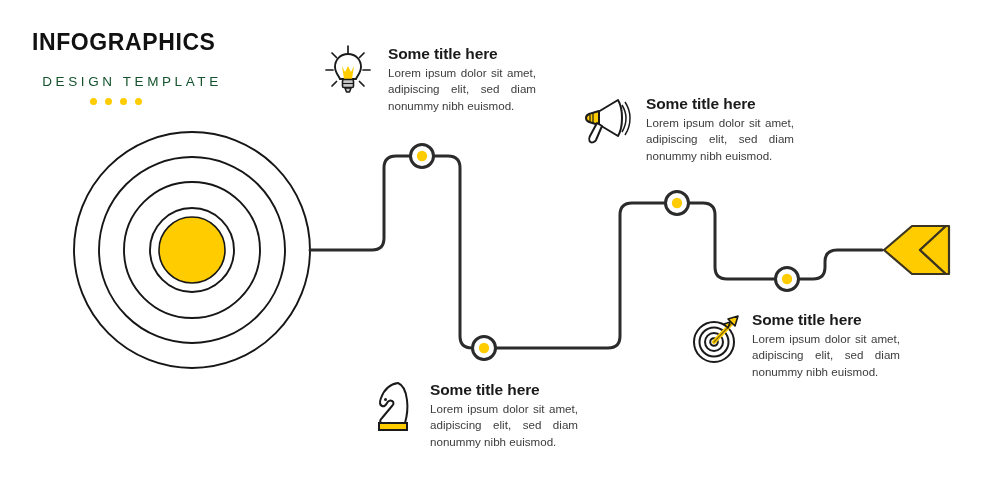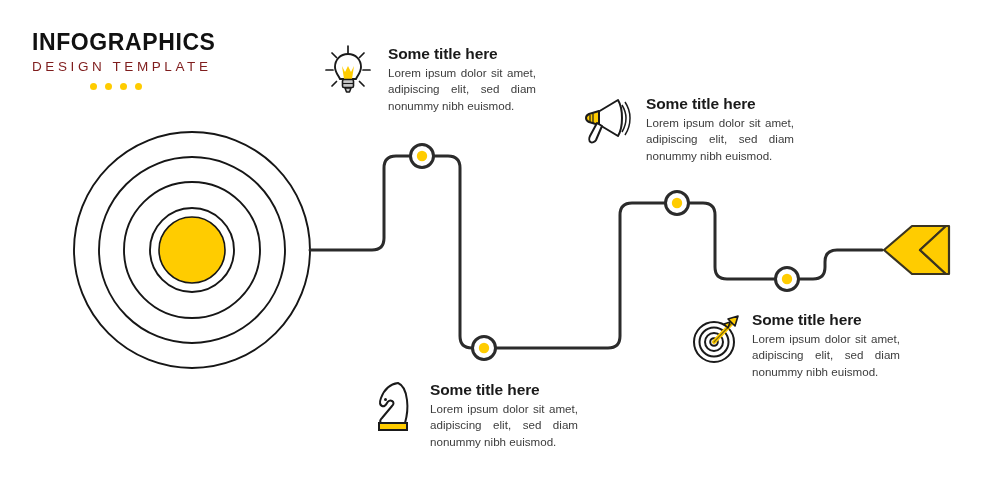--- a/index.html
+++ b/index.html
@@ -31,23 +31,24 @@
     font-weight: 700;
     letter-spacing: 0.6px;
     color: #111111;
     line-height: 1.05;
     white-space: nowrap;
   }
   #logo .sub {
     font-size: 13.5px;
     font-weight: 400;
     letter-spacing: 3.6px;
-    color: #7f1d1d;
-    margin-top: 5px;
+    color: #14532d;
+    margin-top: 20px;
     white-space: nowrap;
+    text-align: center;
   }
   #logo .dots {
     margin-top: 9px;
     display: flex;
     gap: 8px;
     padding-left: 58px;
   }
   #logo .dots i {
     display: block;
     width: 7px;

